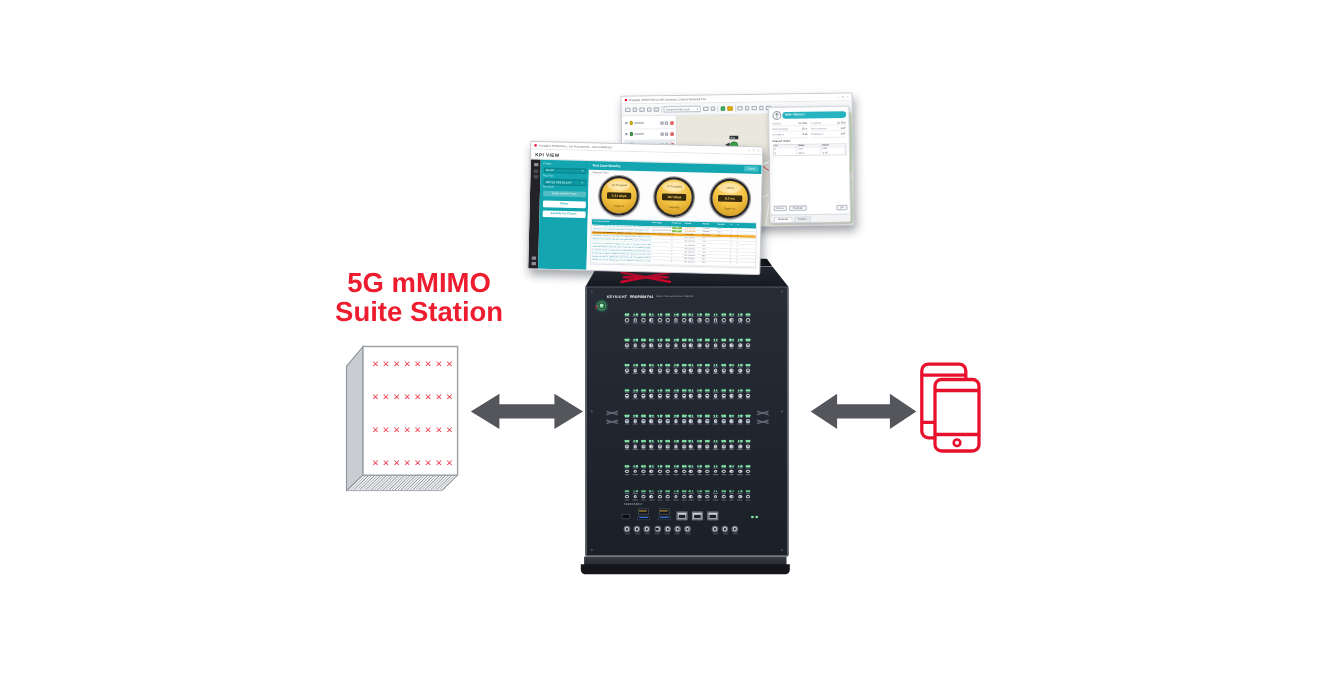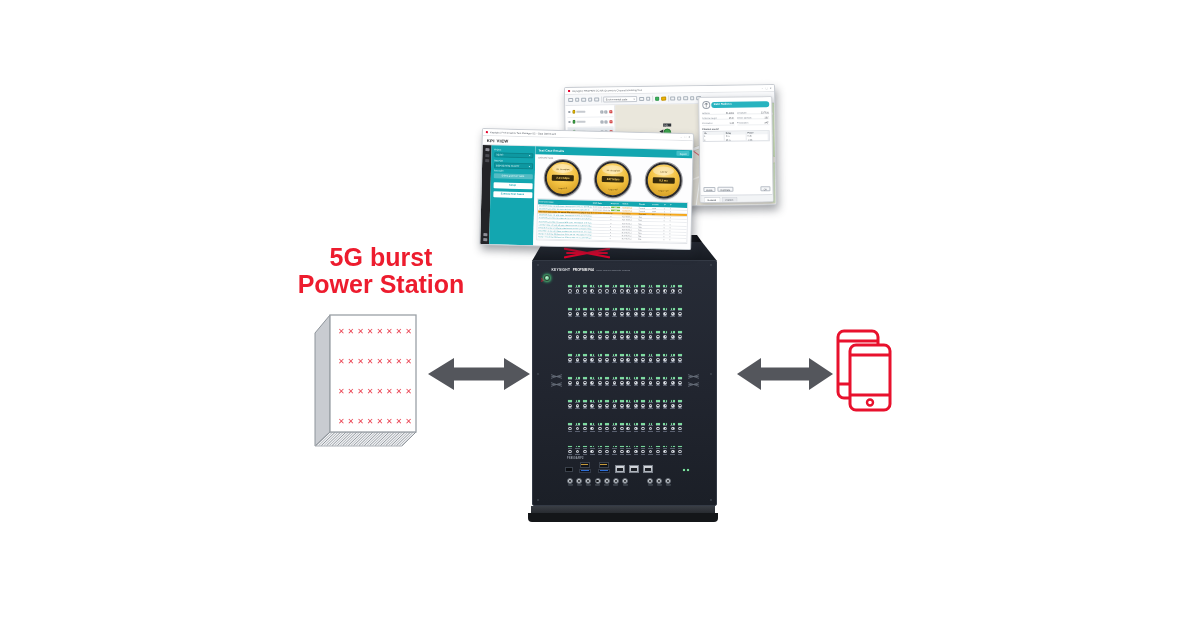--- a/index.html
+++ b/index.html
@@ -1813,22 +1813,22 @@
             <b></b>
           </div>
         </div>
     </div>
     <div class="dev-base1"></div>
     <div class="dev-base2"></div>
   </div>
 
   <div id="bs">
     <div class="bs-title">
-      <div>5G burst</div>
-      <div>Power Station</div>
+      <div>5G mMIMO</div>
+      <div>Suite Station</div>
     </div>
     <svg id="slab" width="125" height="145" viewBox="0 0 125 145">
       <polygon points="28,9 13,27 13,140 28,126" fill="#c9ccd1" stroke="#8e949b" stroke-width="1"></polygon>
       <polygon points="28,126 114,126 100,140 13,140" fill="#f1f2f4" stroke="#9aa0a6" stroke-width="0.8"></polygon>
       <g id="fins">
           <line x1="28" y1="126" x2="14" y2="139.5" stroke="#878d94" stroke-width="0.9"></line>
           <line x1="30.6875" y1="126" x2="16.6875" y2="139.5" stroke="#aab0b6" stroke-width="0.9"></line>
           <line x1="33.375" y1="126" x2="19.375" y2="139.5" stroke="#878d94" stroke-width="0.9"></line>
           <line x1="36.0625" y1="126" x2="22.0625" y2="139.5" stroke="#aab0b6" stroke-width="0.9"></line>
           <line x1="38.75" y1="126" x2="24.75" y2="139.5" stroke="#878d94" stroke-width="0.9"></line>

